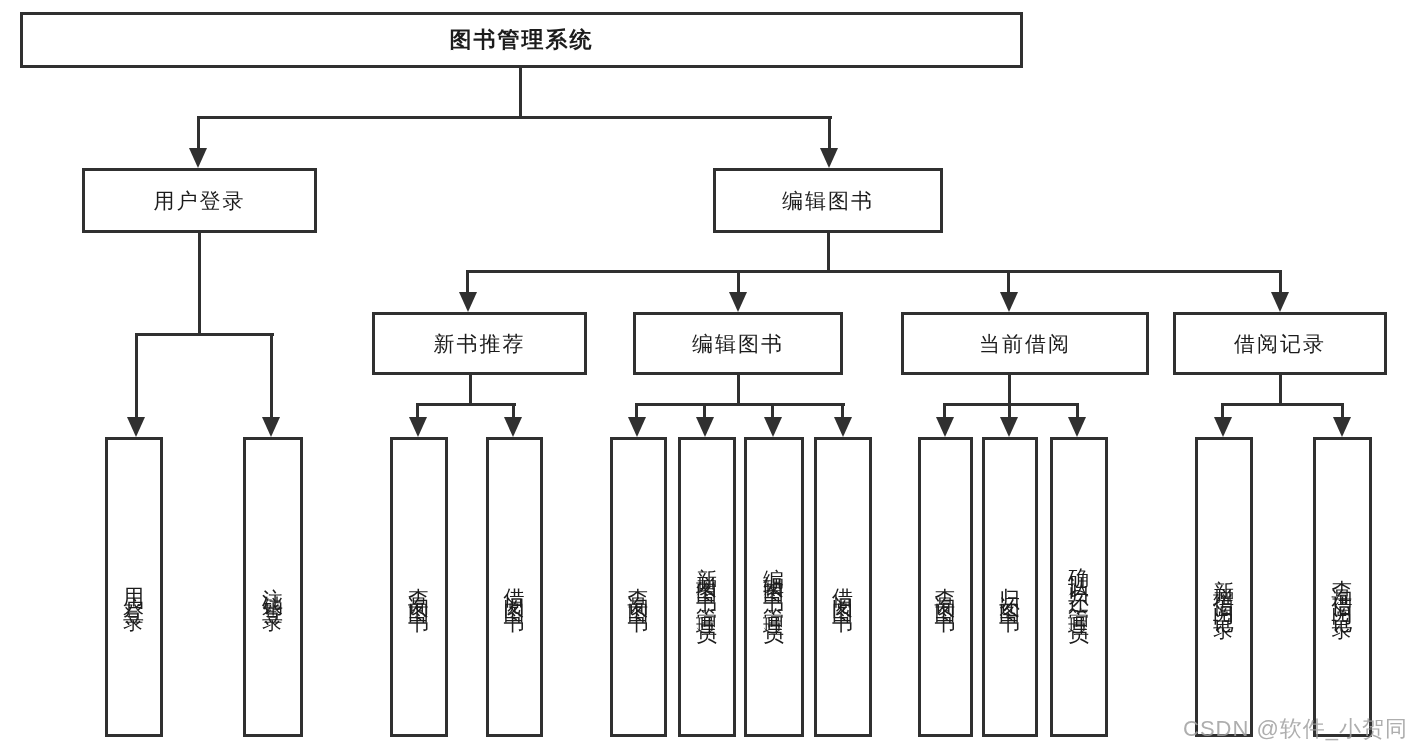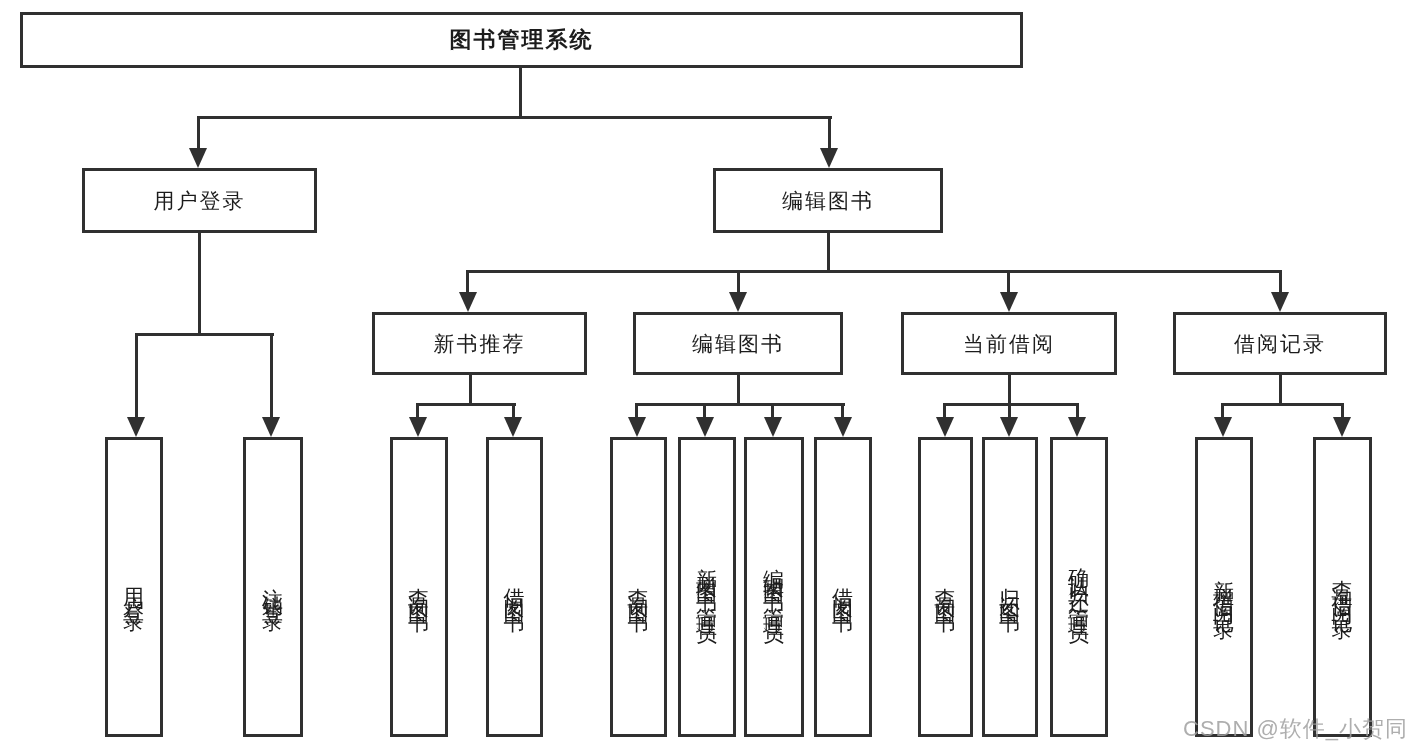--- a/index.html
+++ b/index.html
@@ -101,21 +101,21 @@
   <div class="arrow" style="left:729px;top:292px;"></div>
   <div class="arrow" style="left:1000px;top:292px;"></div>
   <div class="arrow" style="left:1271px;top:292px;"></div>
 
   <div class="box" style="left:372px;top:312px;width:215px;height:63px;">
     <span>新书推荐</span>
   </div>
   <div class="box" style="left:633px;top:312px;width:210px;height:63px;">
     <span>编辑图书</span>
   </div>
-  <div class="box" style="left:901px;top:312px;width:216px;height:63px;">
+  <div class="box" style="left:901px;top:312px;width:248px;height:63px;">
     <span>当前借阅</span>
   </div>
   <div class="box" style="left:1173px;top:312px;width:214px;height:63px;">
     <span>借阅记录</span>
   </div>
 
   <div class="vline" style="left:469px;top:373px;height:33px;"></div>
   <div class="hline" style="left:416px;top:403px;width:100px;"></div>
   <div class="vline" style="left:416px;top:403px;height:16px;"></div>
   <div class="vline" style="left:512px;top:403px;height:16px;"></div>

